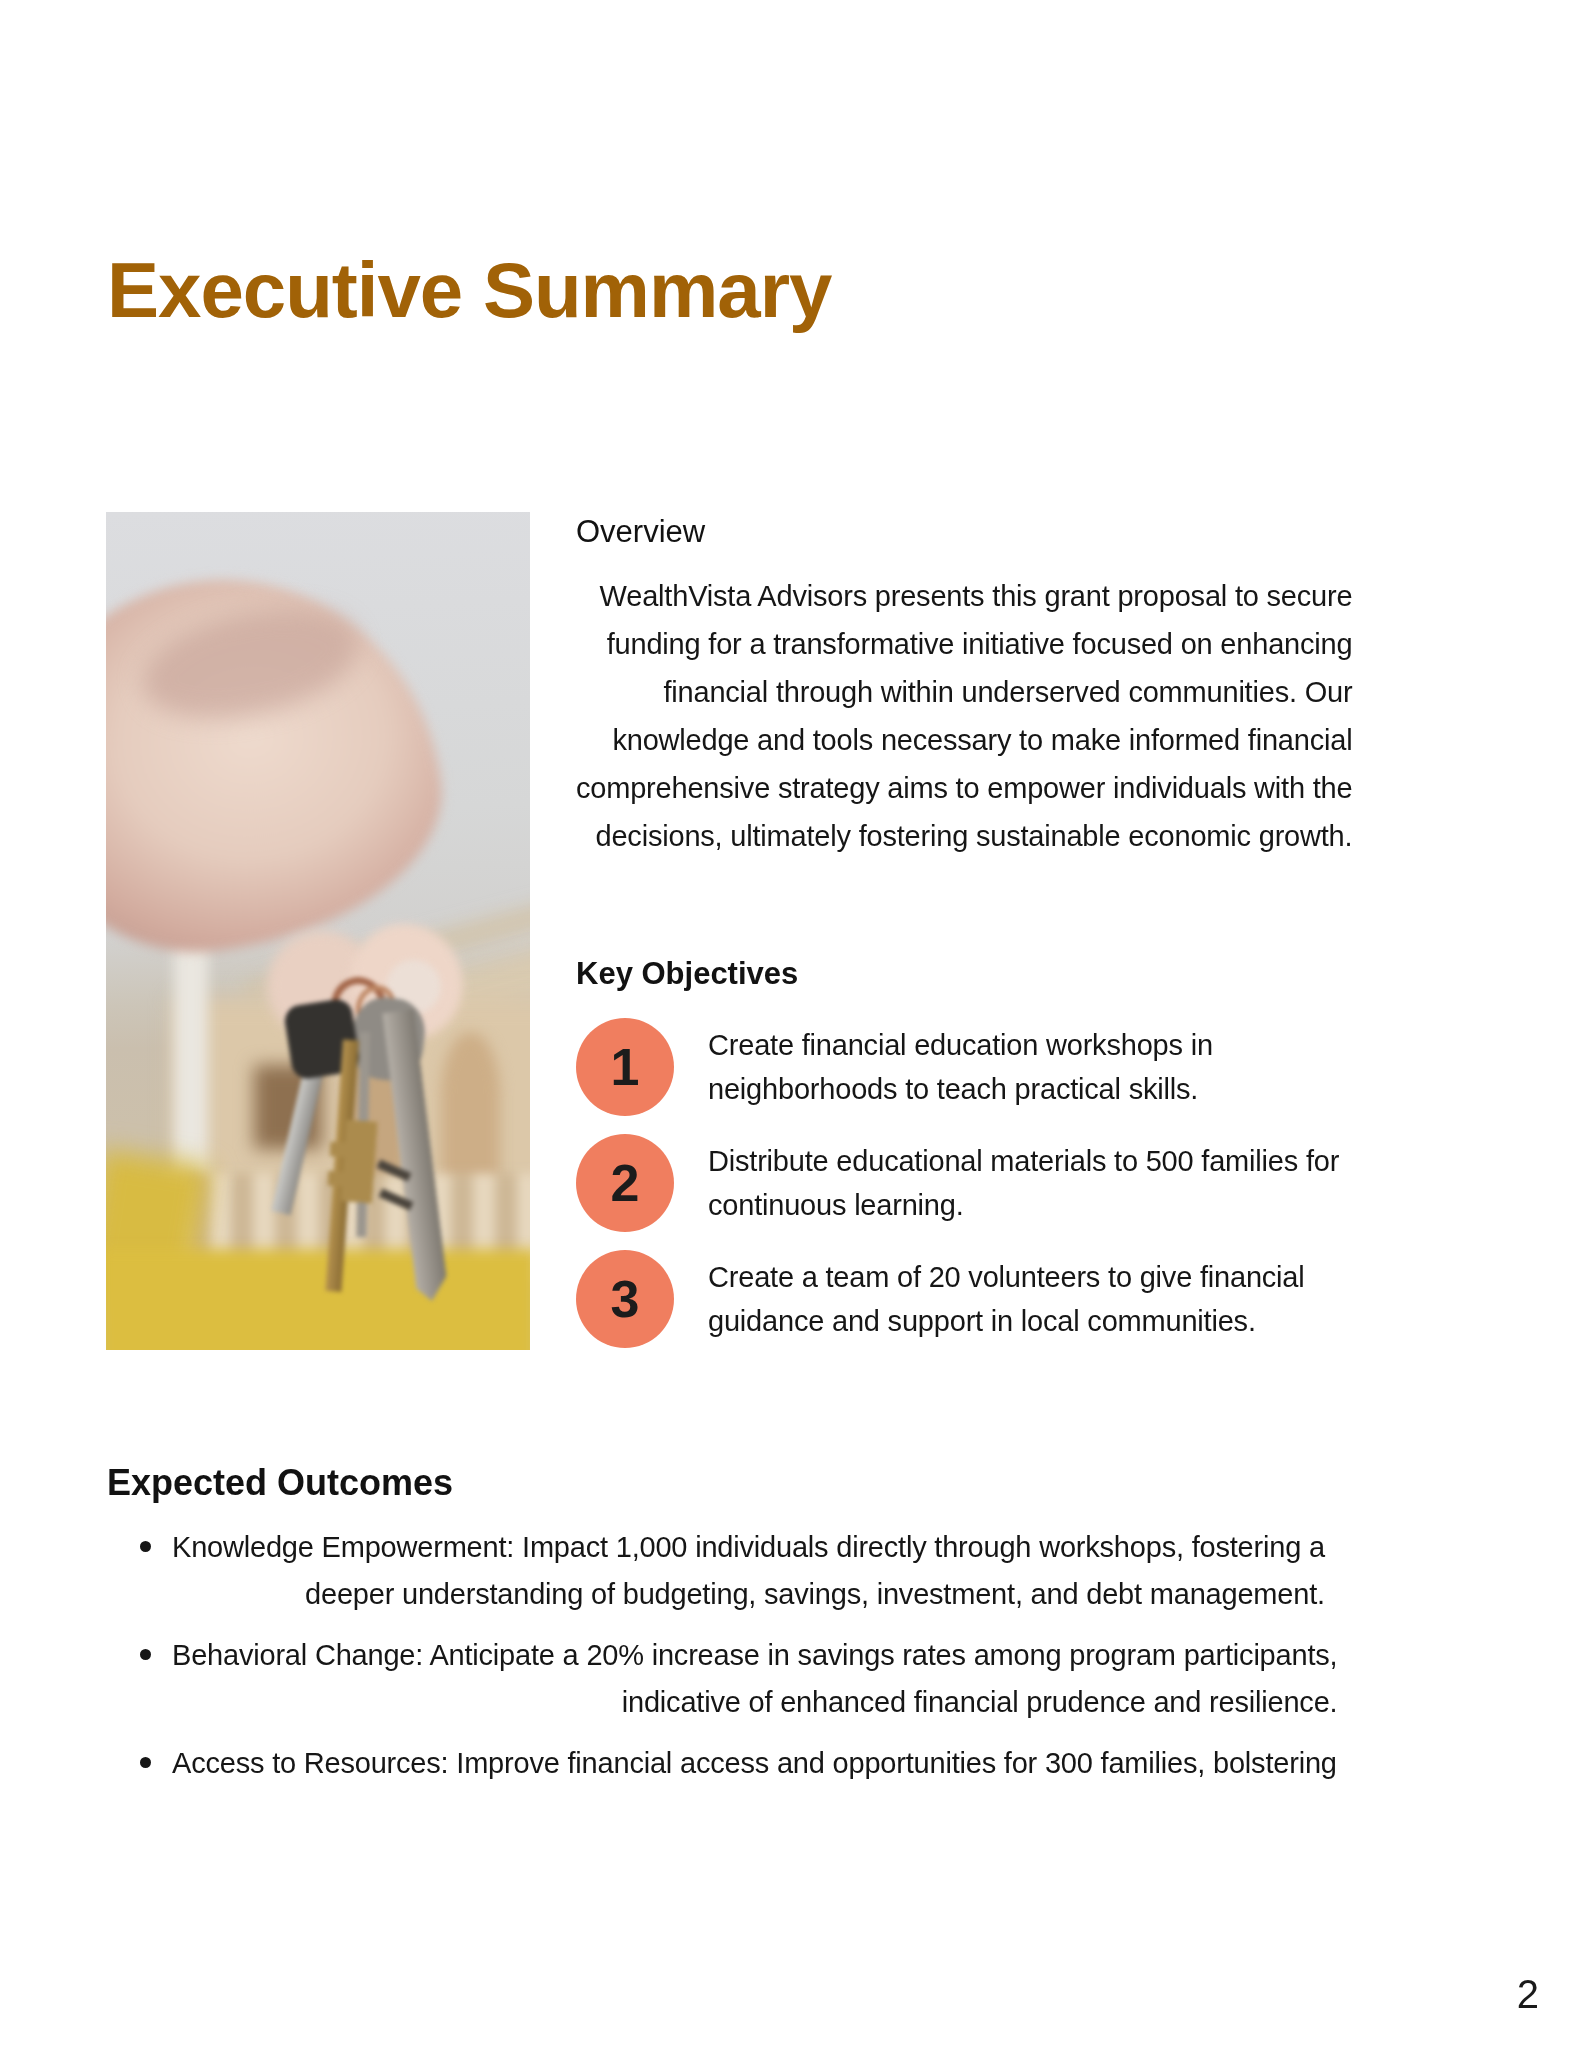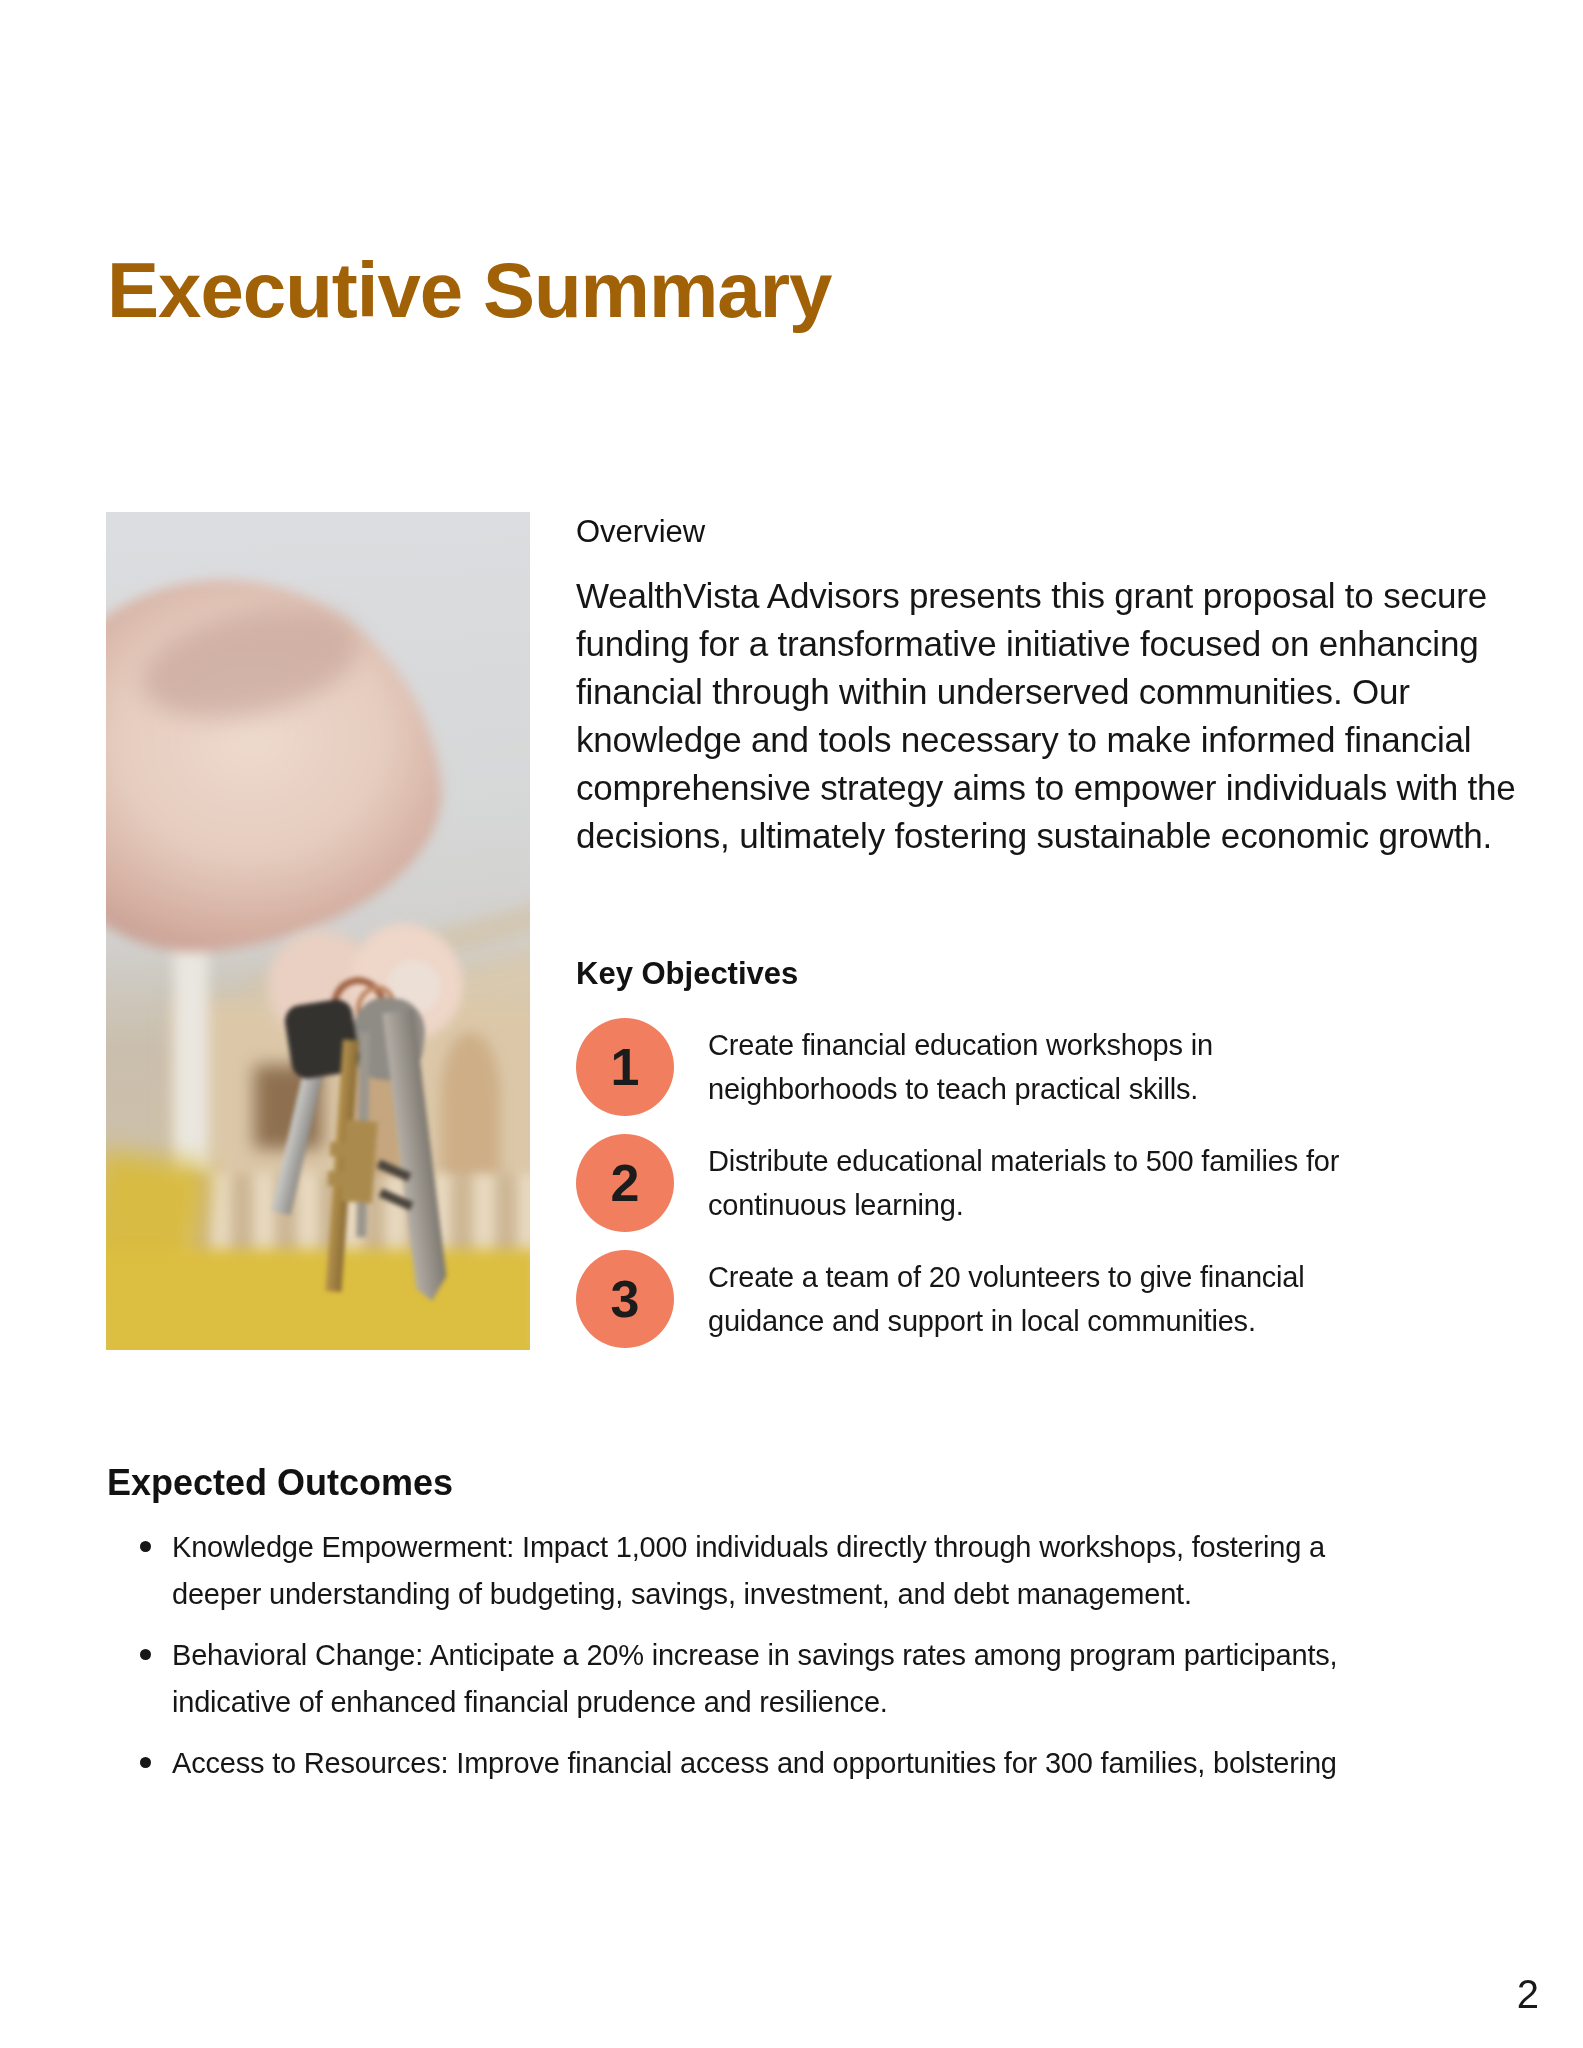--- a/index.html
+++ b/index.html
@@ -51,35 +51,35 @@
   .ph-kshaft-brass{ left:56%; top:63%; width:16px; height:252px; background:linear-gradient(90deg,#b5924f,#8a6c34); transform:rotate(4deg); transform-origin:top center; }
   .ph-kbit-brass  { left:52.5%; top:72.5%; width:46px; height:82px; background:#ab8b4d; transform:rotate(4deg);
     clip-path:polygon(100% 0,100% 100%,32% 100%,32% 82%,0 82%,0 64%,32% 64%,32% 46%,0 46%,0 28%,32% 28%,32% 0); }
   .ph-ksteel { left:65%; top:59.5%; width:32px; height:292px; background:linear-gradient(90deg,#b5afa7,#7d7870); transform:rotate(-7deg); transform-origin:top center;
     clip-path:polygon(0 0,100% 0,100% 92%,45% 100%,0 95%); }
   .ph-slot1 { left:64%; top:78%; width:34px; height:9px; background:#4a443c; transform:rotate(24deg); }
   .ph-slot2 { left:64.5%; top:81.5%; width:34px; height:9px; background:#4a443c; transform:rotate(24deg); }
 
   
   .h-overview   { position:absolute; left:576px; top:514px; font-size:31px; font-weight:400; color:#121212; }
-  .p-overview   { position:absolute; left:576px; top:572px; font-size:35px; line-height:48px; letter-spacing:-0.2px; }
+  .p-overview   { position:absolute; left:576px; top:572px; font-size:29px; line-height:48px; letter-spacing:-0.2px;text-align:right; }
   .h-objectives { position:absolute; left:576px; top:956px; font-size:31px; font-weight:700; color:#121212; }
   .objectives   { position:absolute; left:576px; top:1018px; display:flex; flex-direction:column; gap:18px; }
   .obj-row    { display:flex; align-items:center; }
   .obj-circle { flex:0 0 98px; width:98px; height:98px; border-radius:50%; background:#F07E5F;
                 display:flex; align-items:center; justify-content:center;
                 font-size:52px; font-weight:700; color:#1c1c1c; }
   .obj-text   { margin-left:34px; font-size:29px; line-height:44px; letter-spacing:-0.2px; }
 
   
   .h-outcomes { position:absolute; left:107px; top:1462px; font-size:36px; font-weight:700; color:#121212; }
   .outcomes   { position:absolute; left:140px; top:1524px; }
   .out-item   { display:flex; margin-bottom:14px; }
   .dot        { flex:0 0 11px; width:11px; height:11px; border-radius:50%; background:#161616; margin-top:17px; }
-  .out-text   { margin-left:21px; font-size:29px; line-height:47px; letter-spacing:-0.2px; }
+  .out-text   { margin-left:21px; font-size:29px; line-height:47px; letter-spacing:-0.2px;text-align:right; }
 
   .page-num { position:absolute; right:44px; top:1972px; font-size:40px; color:#1a1a1a; }
 </style>
 </head>
 <body>
 
 <div class="page">
 
   <div class="title">Executive Summary</div>
 

